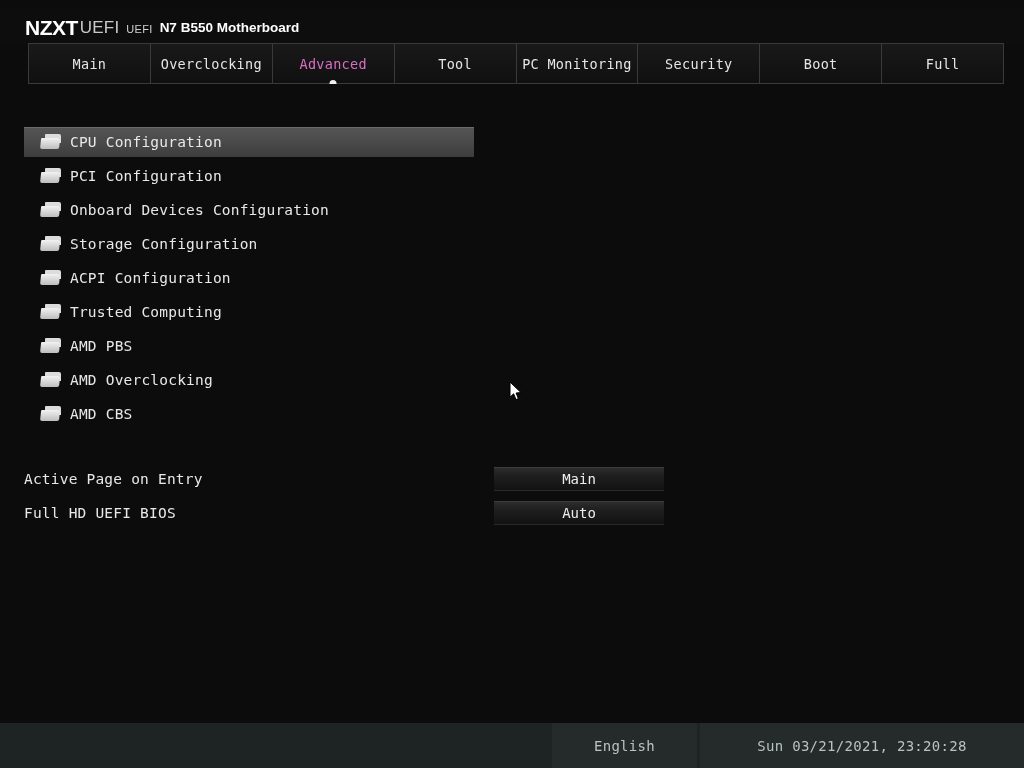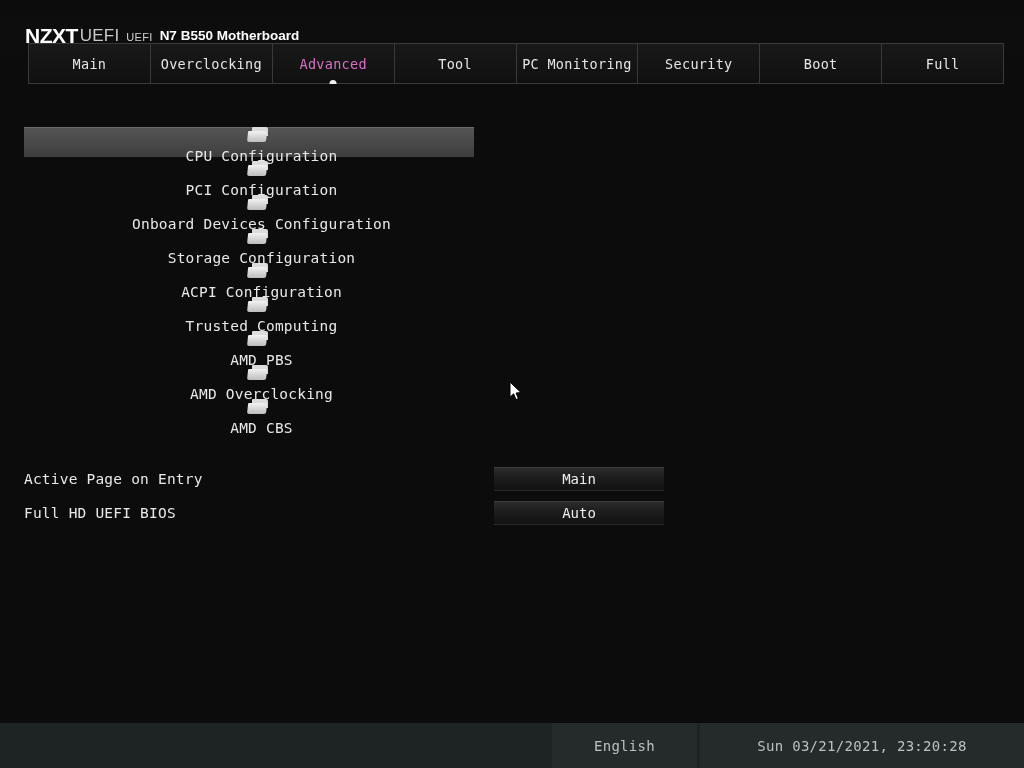--- a/index.html
+++ b/index.html
@@ -17,21 +17,21 @@
   #screen {
     position: relative;
     width: 1024px;
     height: 768px;
     background: #0c0c0c;
   }
 
   
   .header {
     position: absolute;
-    left: 0; top: 16px;
+    left: 0; top: 8px;
     width: 1024px; height: 38px;
     background: #0d0d0d;
     display: flex;
     align-items: center;
     padding-left: 25px;
   }
   .brand-nzxt {
     font-family: "Liberation Sans", sans-serif;
     font-weight: bold;
     font-size: 21px;
@@ -122,21 +122,20 @@
     position: relative;
     height: 30px;
     display: flex;
     align-items: center;
     padding-left: 16px;
     margin-bottom: 4px;
     color: #e8e8e8;
     font-size: 14.5px;
     letter-spacing: 0.2px;
     user-select: none;
-    flex-direction: column;
   }
   .menu-item.selected {
     background: linear-gradient(180deg, #555555 0%, #4a4a4a 50%, #3d3d3d 100%);
     box-shadow: inset 0 1px 0 #6a6a6a;
   }
   .menu-item .label { margin-left: 9px; }
 
   
   .folder {
     position: relative;

